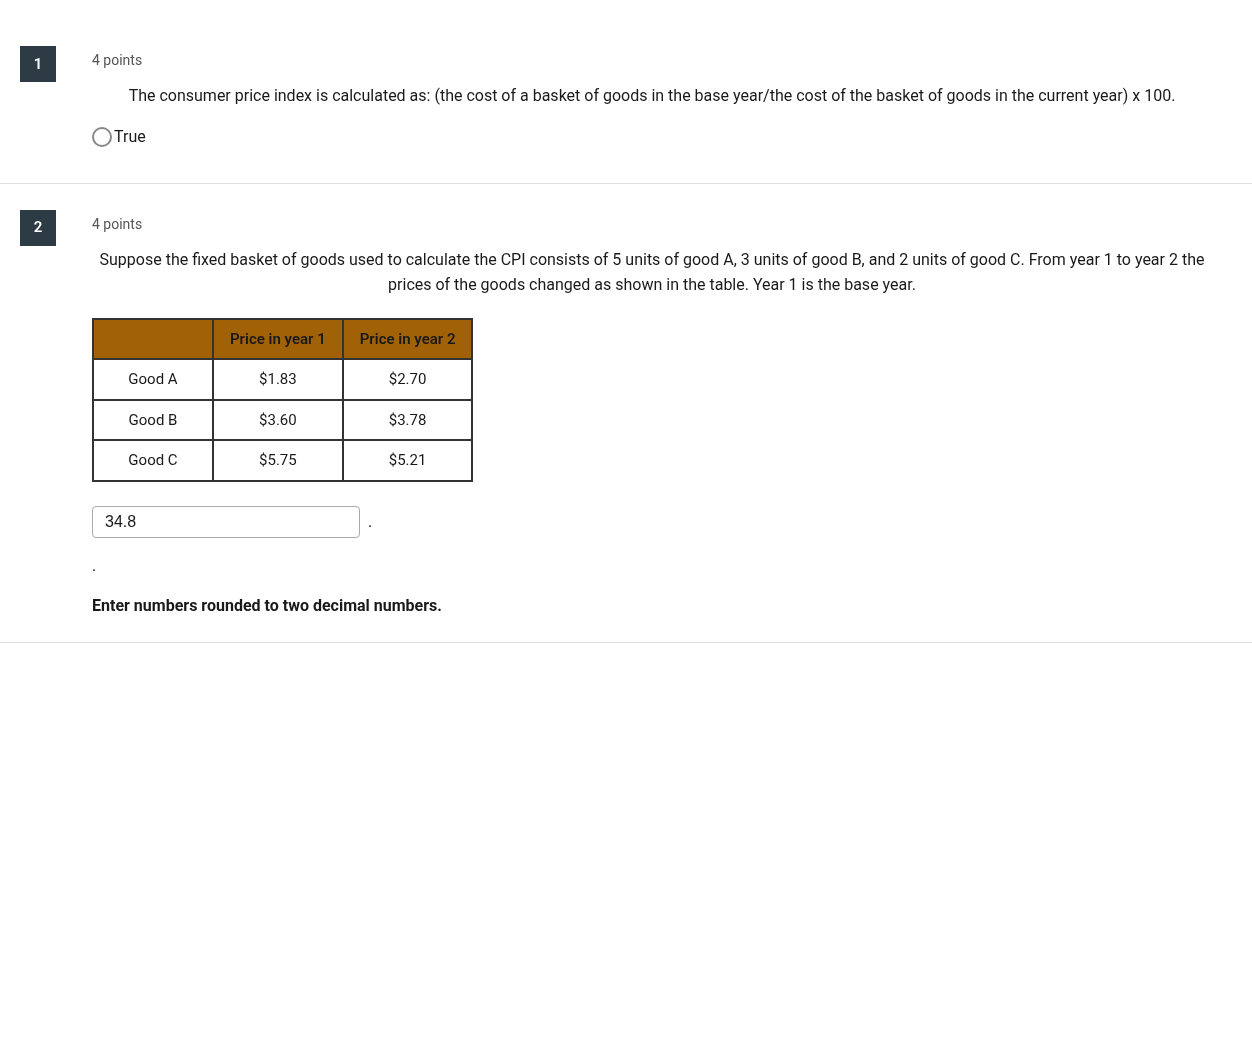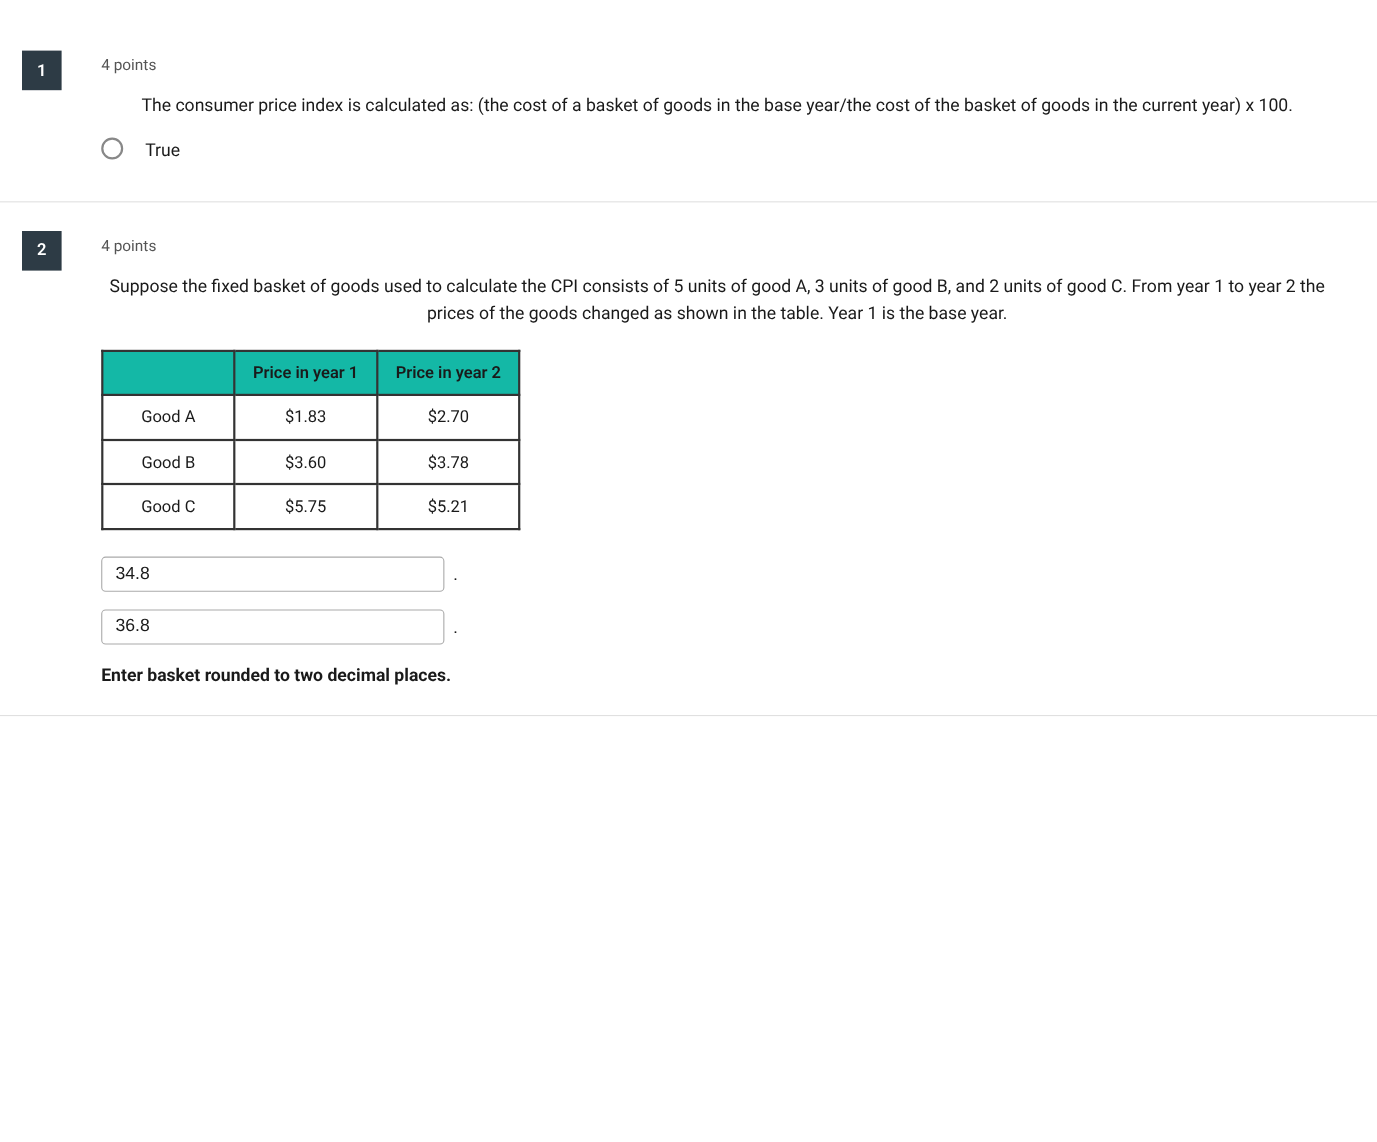--- a/index.html
+++ b/index.html
@@ -63,21 +63,22 @@
     .question-text {
       font-size: 16px;
       color: #1a1a1a;
       margin-bottom: 16px;
       line-height: 1.6;
       text-align: center;
     }
 
     .radio-option {
       display: flex;
-      gap: 20px;
+      align-items: center;
+      gap: 2px;
       margin-bottom: 10px;
       cursor: pointer;
     }
 
     .radio-circle {
       width: 20px;
       height: 20px;
       border-radius: 50%;
       border: 2px solid #888;
       display: flex;
@@ -114,21 +115,21 @@
     .data-table td {
       border: 2px solid #333;
       padding: 8px 16px;
       font-size: 15px;
       color: #1a1a1a;
       min-width: 120px;
     }
 
     .data-table th {
       font-weight: 600;
-      background: #14b8a6;
+      background: #a16207;
       text-align: center;
       vertical-align: top;
     }
 
     .data-table td {
       text-align: center;
     }
 
     .data-table .empty-header {
       min-width: 100px;
@@ -143,21 +144,21 @@
       font-size: 16px;
       color: #1a1a1a;
     }
 
     .answer-input {
       border: 1px solid #aaa;
       border-radius: 4px;
       padding: 6px 12px;
       font-size: 16px;
       color: #1a1a1a;
-      width: 312px;
+      width: 268px;
       outline: none;
     }
 
     .note-text {
       font-size: 16px;
       font-weight: 700;
       color: #1a1a1a;
       margin-top: 8px;
     }
   </style>
@@ -216,21 +217,20 @@
           </tr>
         </tbody>
       </table>
 
       <div class="input-row">
         <input class="answer-input" type="text" value="34.8" style="">
         <span>.</span>
       </div>
 
       <div class="input-row">
-        <input class="answer-input" type="text" value="36.8" style="">
         <span>.</span>
       </div>
 
-      <div class="note-text">Enter basket rounded to two decimal places.</div>
+      <div class="note-text">Enter numbers rounded to two decimal numbers.</div>
     </div>
   </div>
 
 </div>
 
 </body></html>

